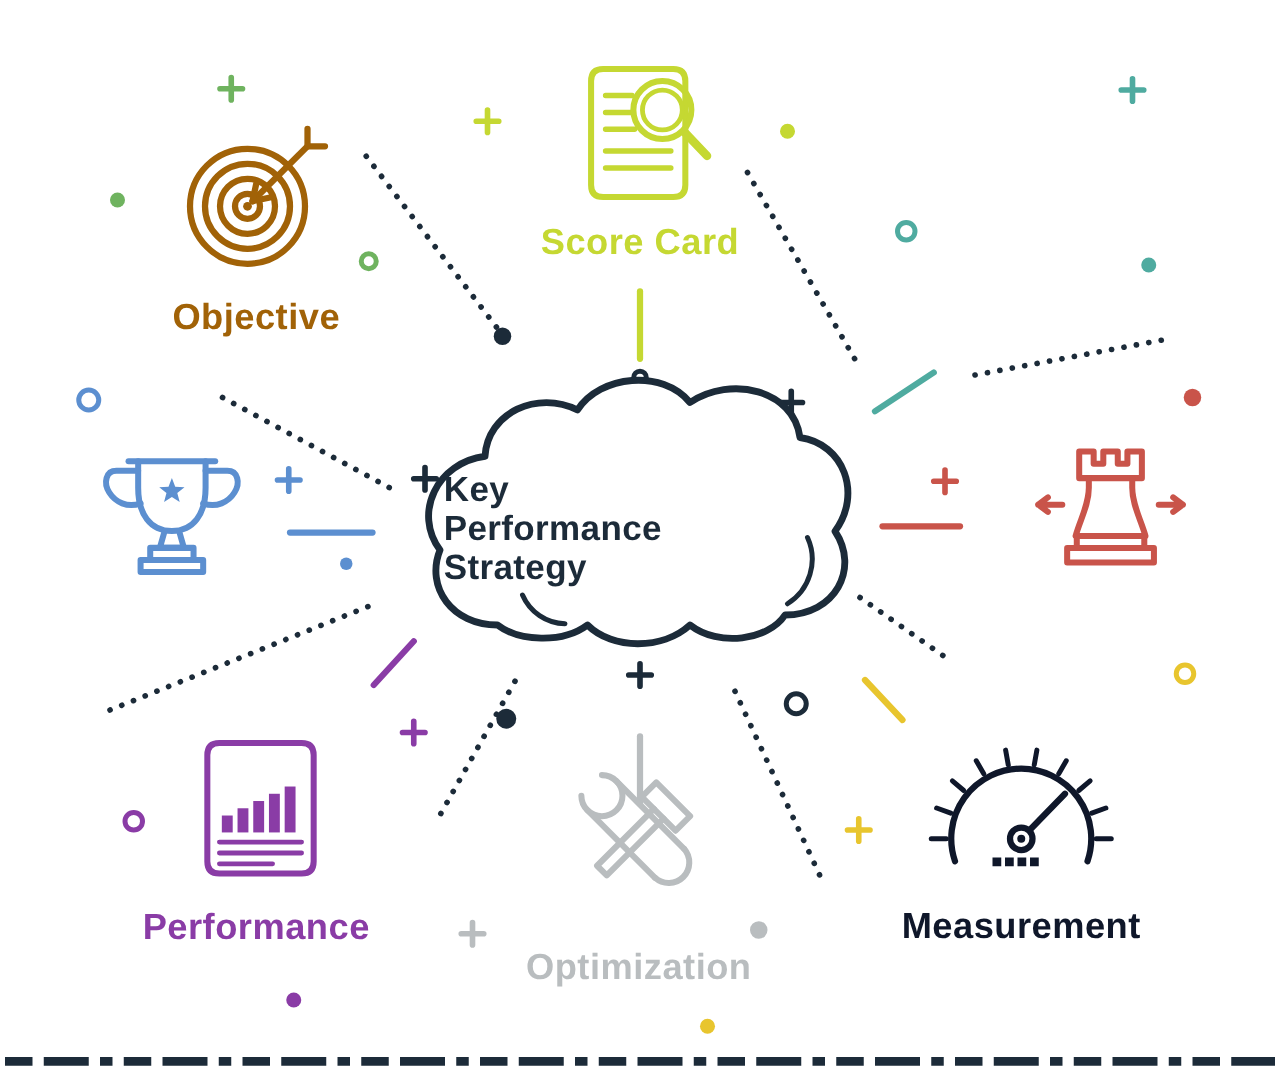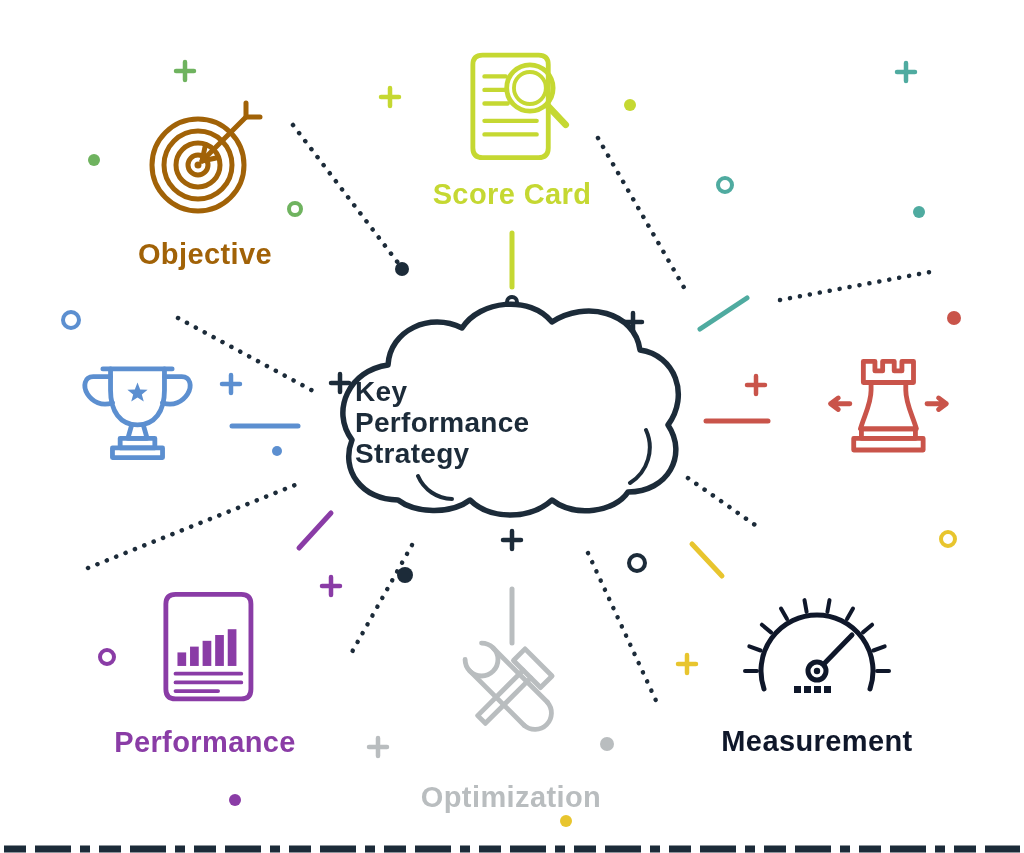--- a/index.html
+++ b/index.html
@@ -173,21 +173,21 @@
         <rect x="59" y="74" width="9" height="20"></rect>
         <rect x="72" y="68" width="9" height="26"></rect>
         <rect x="85" y="62" width="9" height="32"></rect>
         <rect x="98" y="56" width="9" height="38"></rect>
       </g>
       <path d="M44 102 H112 M44 111 H112 M44 120 H88" stroke-width="4"></path>
     </svg>
     <div class="label" style="margin-top:0px">Performance</div>
   </div>
 
-  <div class="node" style="left:511px;top:617px;color:#b9bdbf">
+  <div class="node" style="left:511px;top:594px;color:#b9bdbf">
     <svg width="145" height="145" viewBox="0 0 150 150" fill="none" stroke="currentColor" stroke-width="5" stroke-linecap="round" stroke-linejoin="round">
 
       <path d="M27 44 A17 17 0 1 0 44 27"></path>
       <path d="M32 56 L88 112 M56 32 L112 88"></path>
       <path d="M88 112 A17 17 0 0 0 112 88"></path>
 
       <path d="M89 33 L117 61 L105 73 L77 45 Z"></path>
       <path d="M87 55 L40 102 M95 63 L48 110 M40 102 L48 110"></path>
     </svg>
     <div class="label" style="margin-top:18px">Optimization</div>

